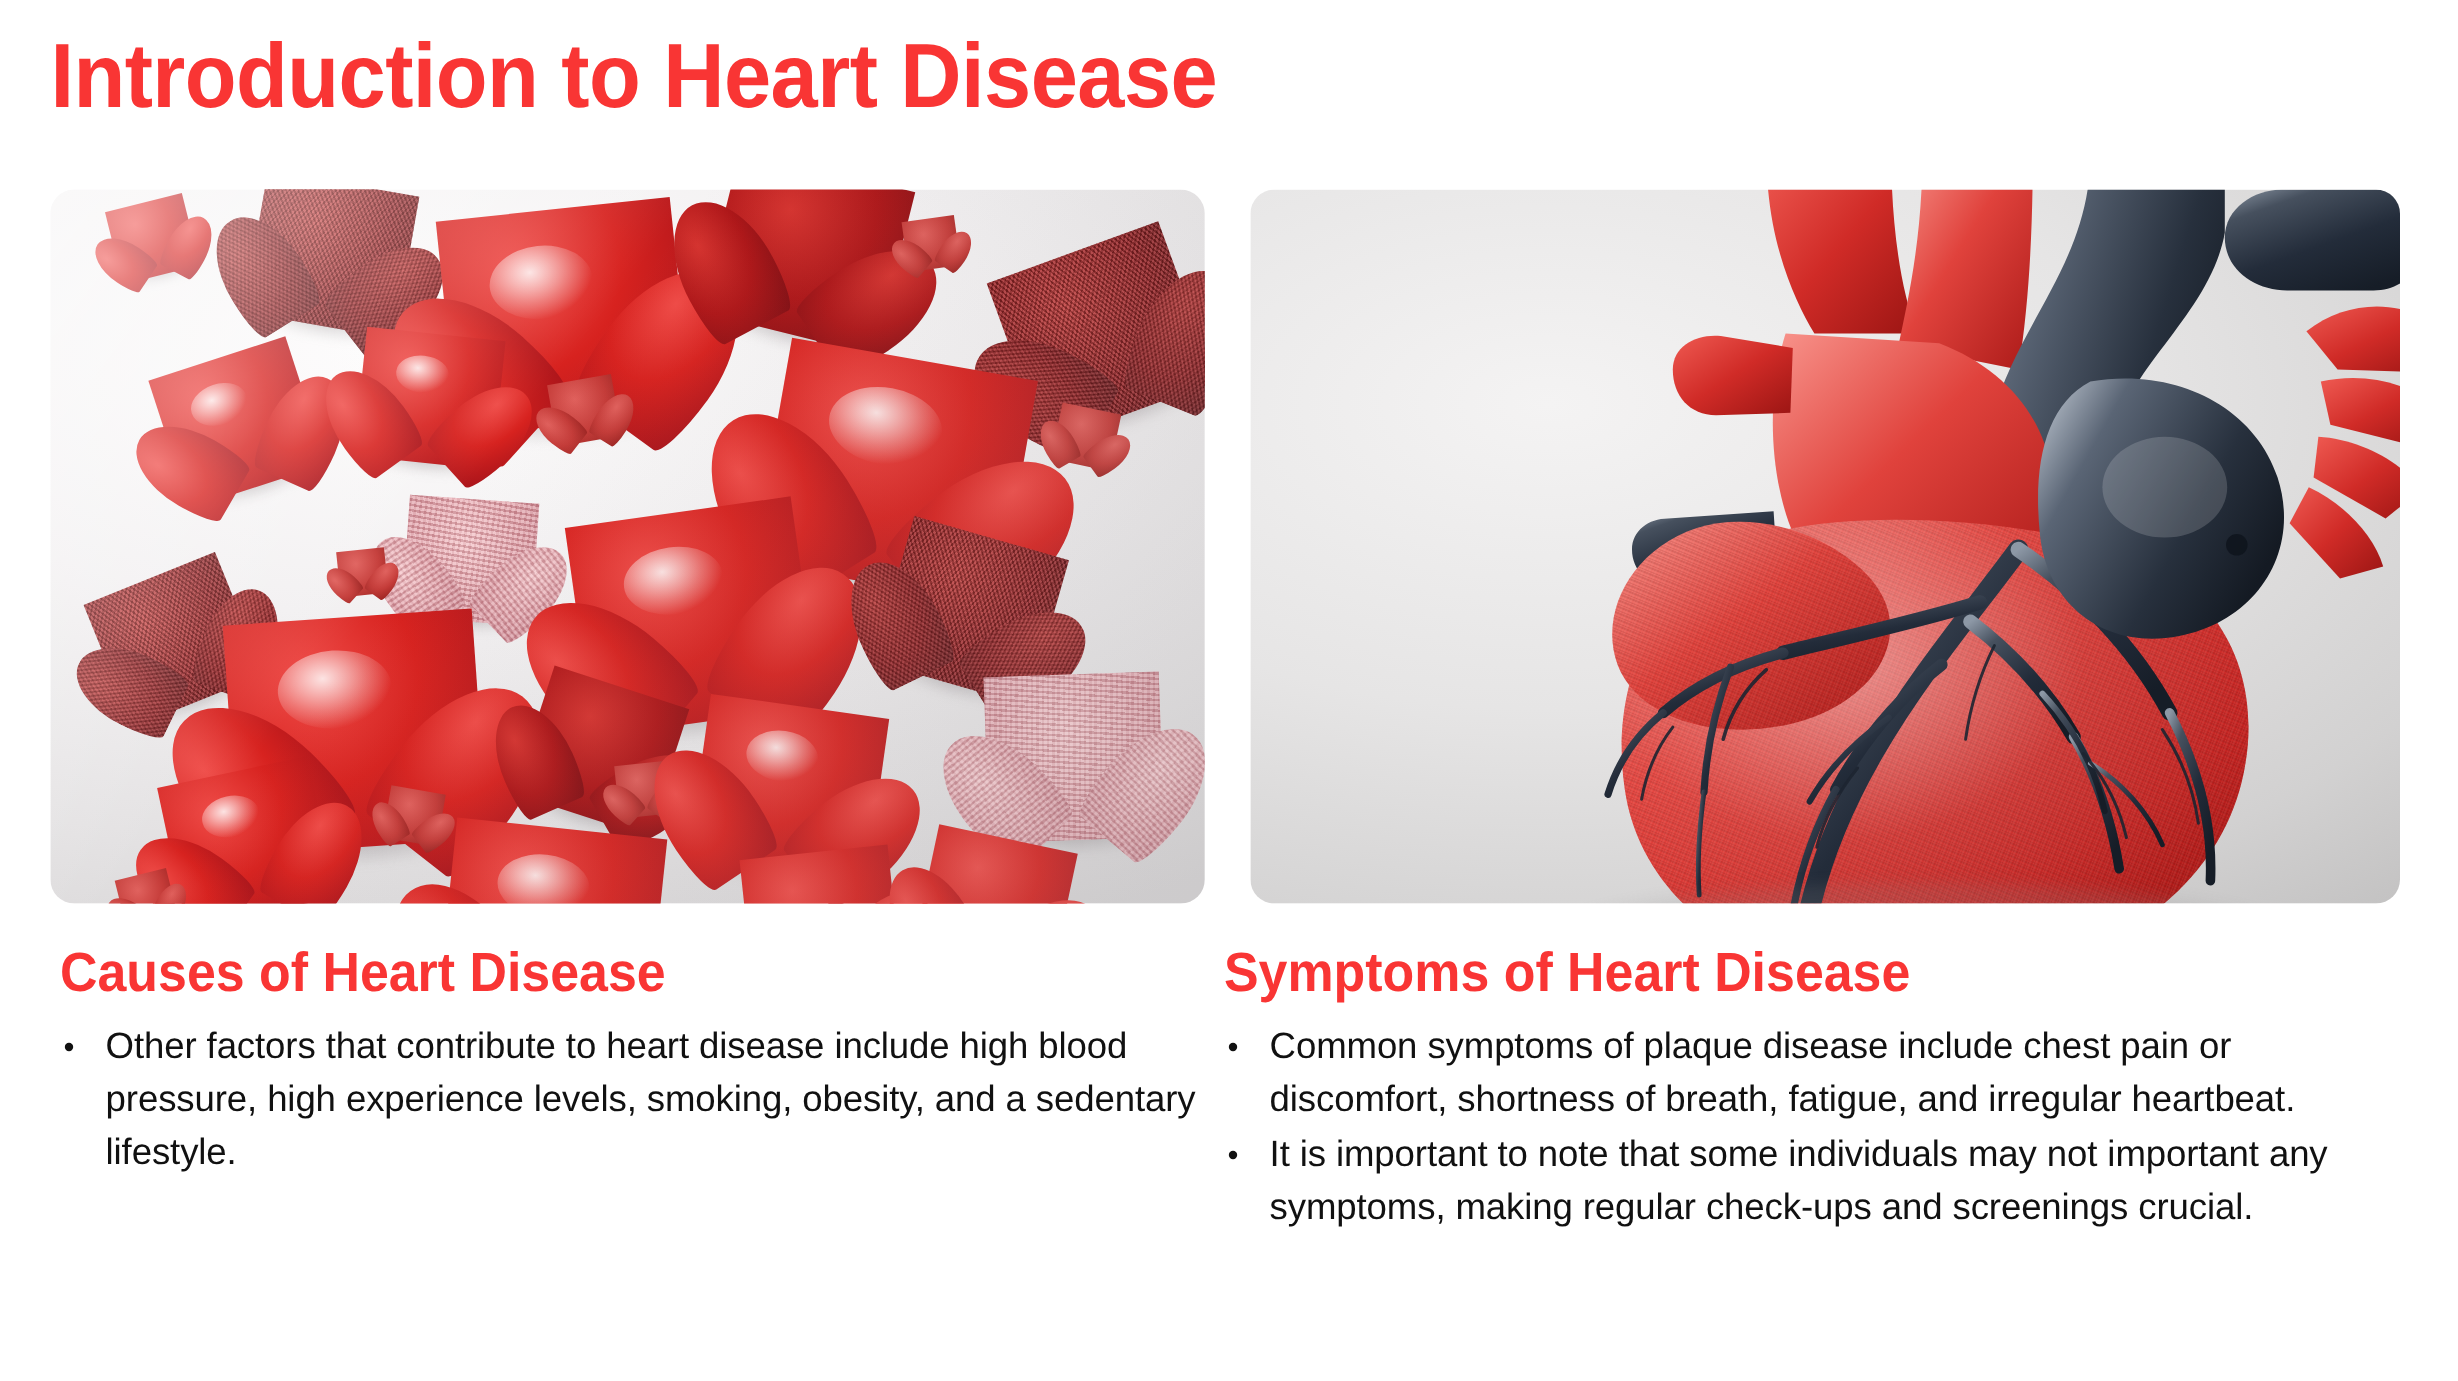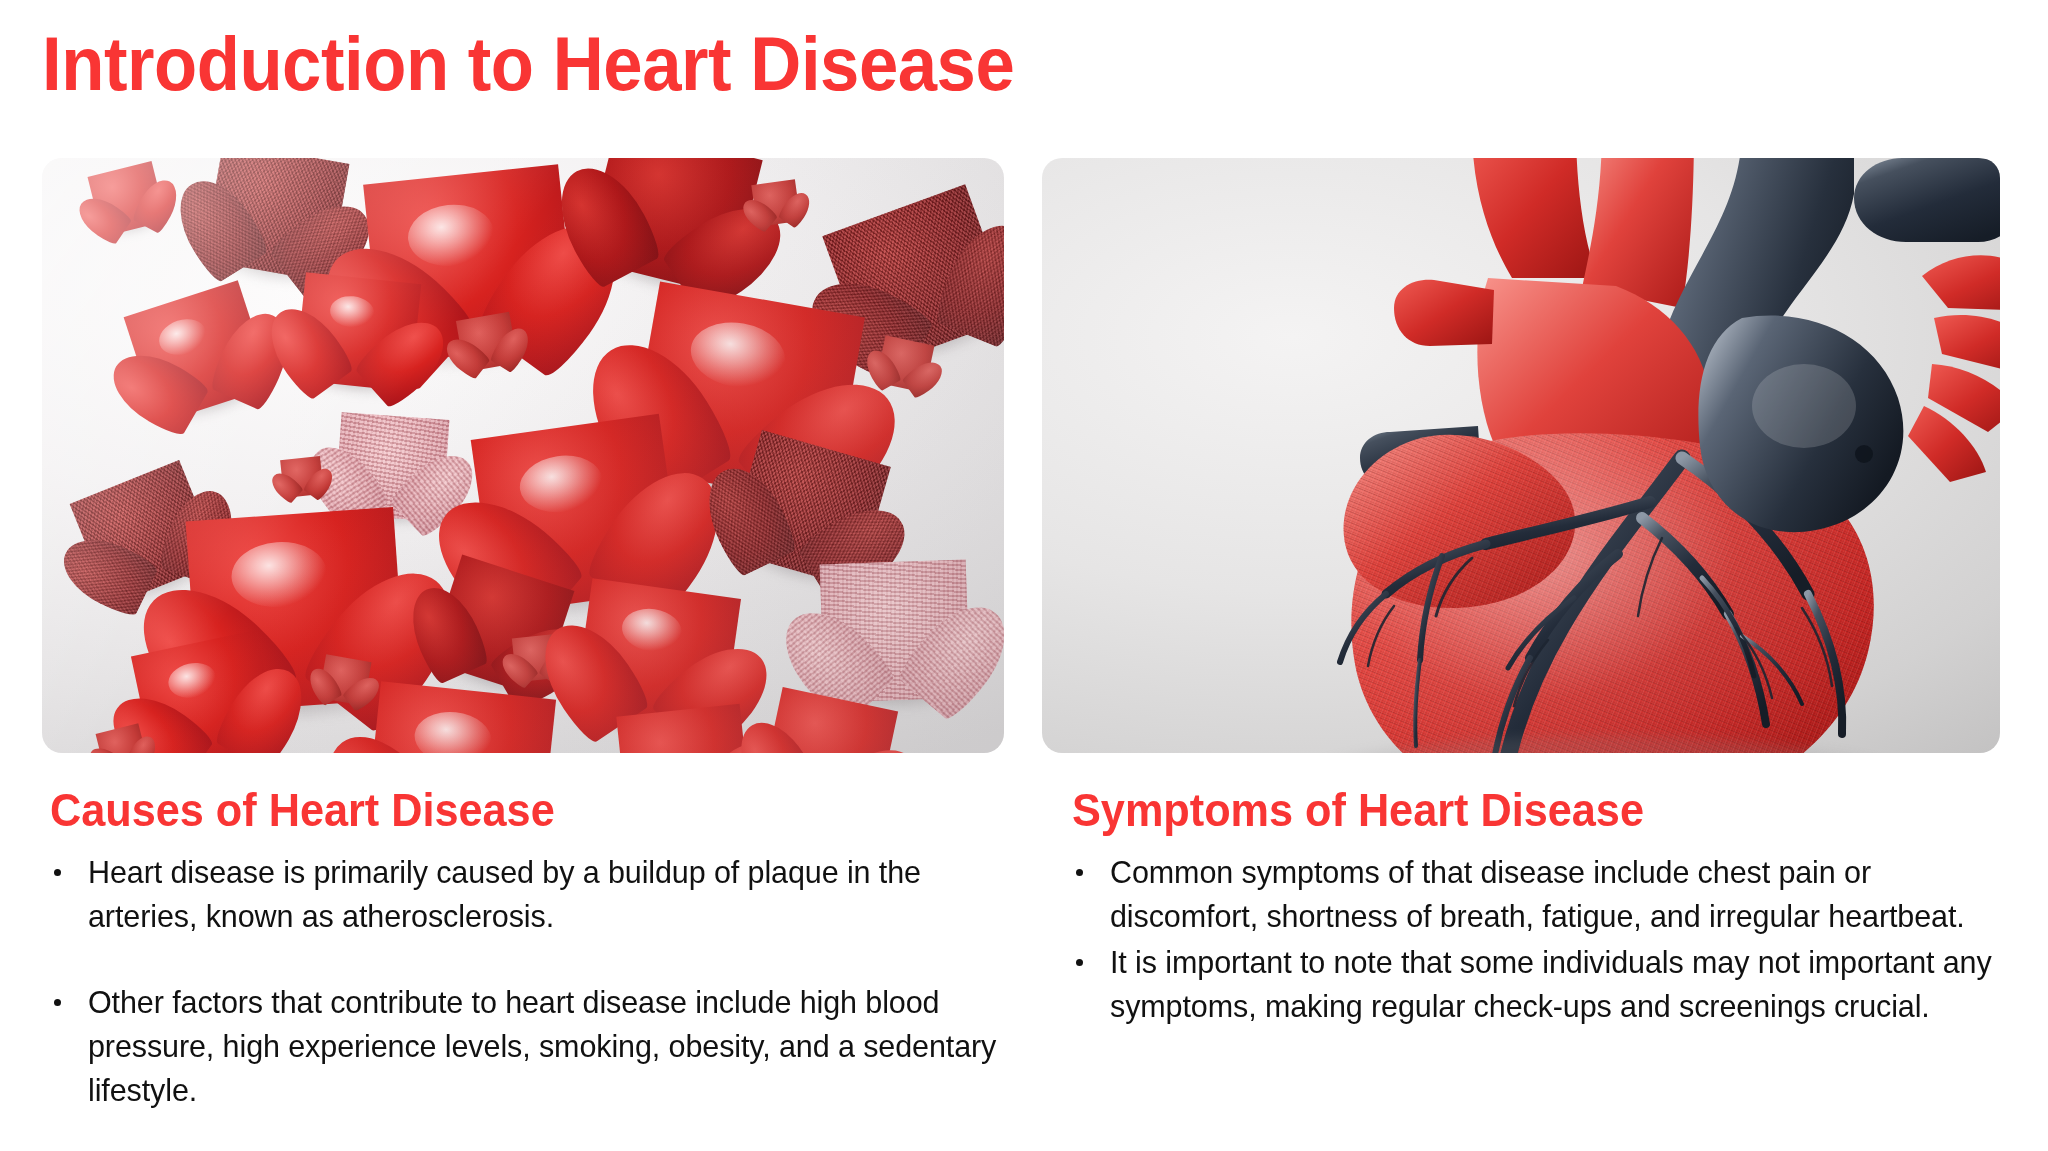--- a/index.html
+++ b/index.html
@@ -142,21 +142,21 @@
   
   .columns {
     position: absolute;
     left: 0;
     top: 782px;
     width: 2048px;
     height: 360px;
   }
   .col { position: absolute; top: 0; }
   .col.left  { left: 42px;   width: 980px; }
-  .col.right { left: 1064px; width: 960px; }
+  .col.right { left: 1012px; width: 960px; }
 
   .col-heading {
     font-family: "Liberation Sans", sans-serif;
     font-weight: 700;
     font-size: 46px;
     line-height: 56px;
     color: #f93534;
     margin: 0 0 12px 8px;
     transform: scaleX(0.94);
     transform-origin: left center;
@@ -437,27 +437,26 @@
         </svg>
       </div>
     </div>
   </div>
 
   <div class="columns">
 
     <div class="col left">
       <div class="col-heading">Causes of Heart Disease</div>
       <ul class="bullets">
-        <li>Heart disease is primarily caused by a buildup of plaque in the arteries, known as atherosclerosis.</li>
         <li>Other factors that contribute to heart disease include high blood pressure, high experience levels, smoking, obesity, and a sedentary lifestyle.</li>
       </ul>
     </div>
 
     <div class="col right">
       <div class="col-heading">Symptoms of Heart Disease</div>
       <ul class="bullets">
-        <li>Common symptoms of that disease include chest pain or discomfort, shortness of breath, fatigue, and irregular heartbeat.</li>
+        <li>Common symptoms of plaque disease include chest pain or discomfort, shortness of breath, fatigue, and irregular heartbeat.</li>
         <li>It is important to note that some individuals may not important any symptoms, making regular check-ups and screenings crucial.</li>
       </ul>
     </div>
 
   </div>
 </div>
 
 </body></html>

